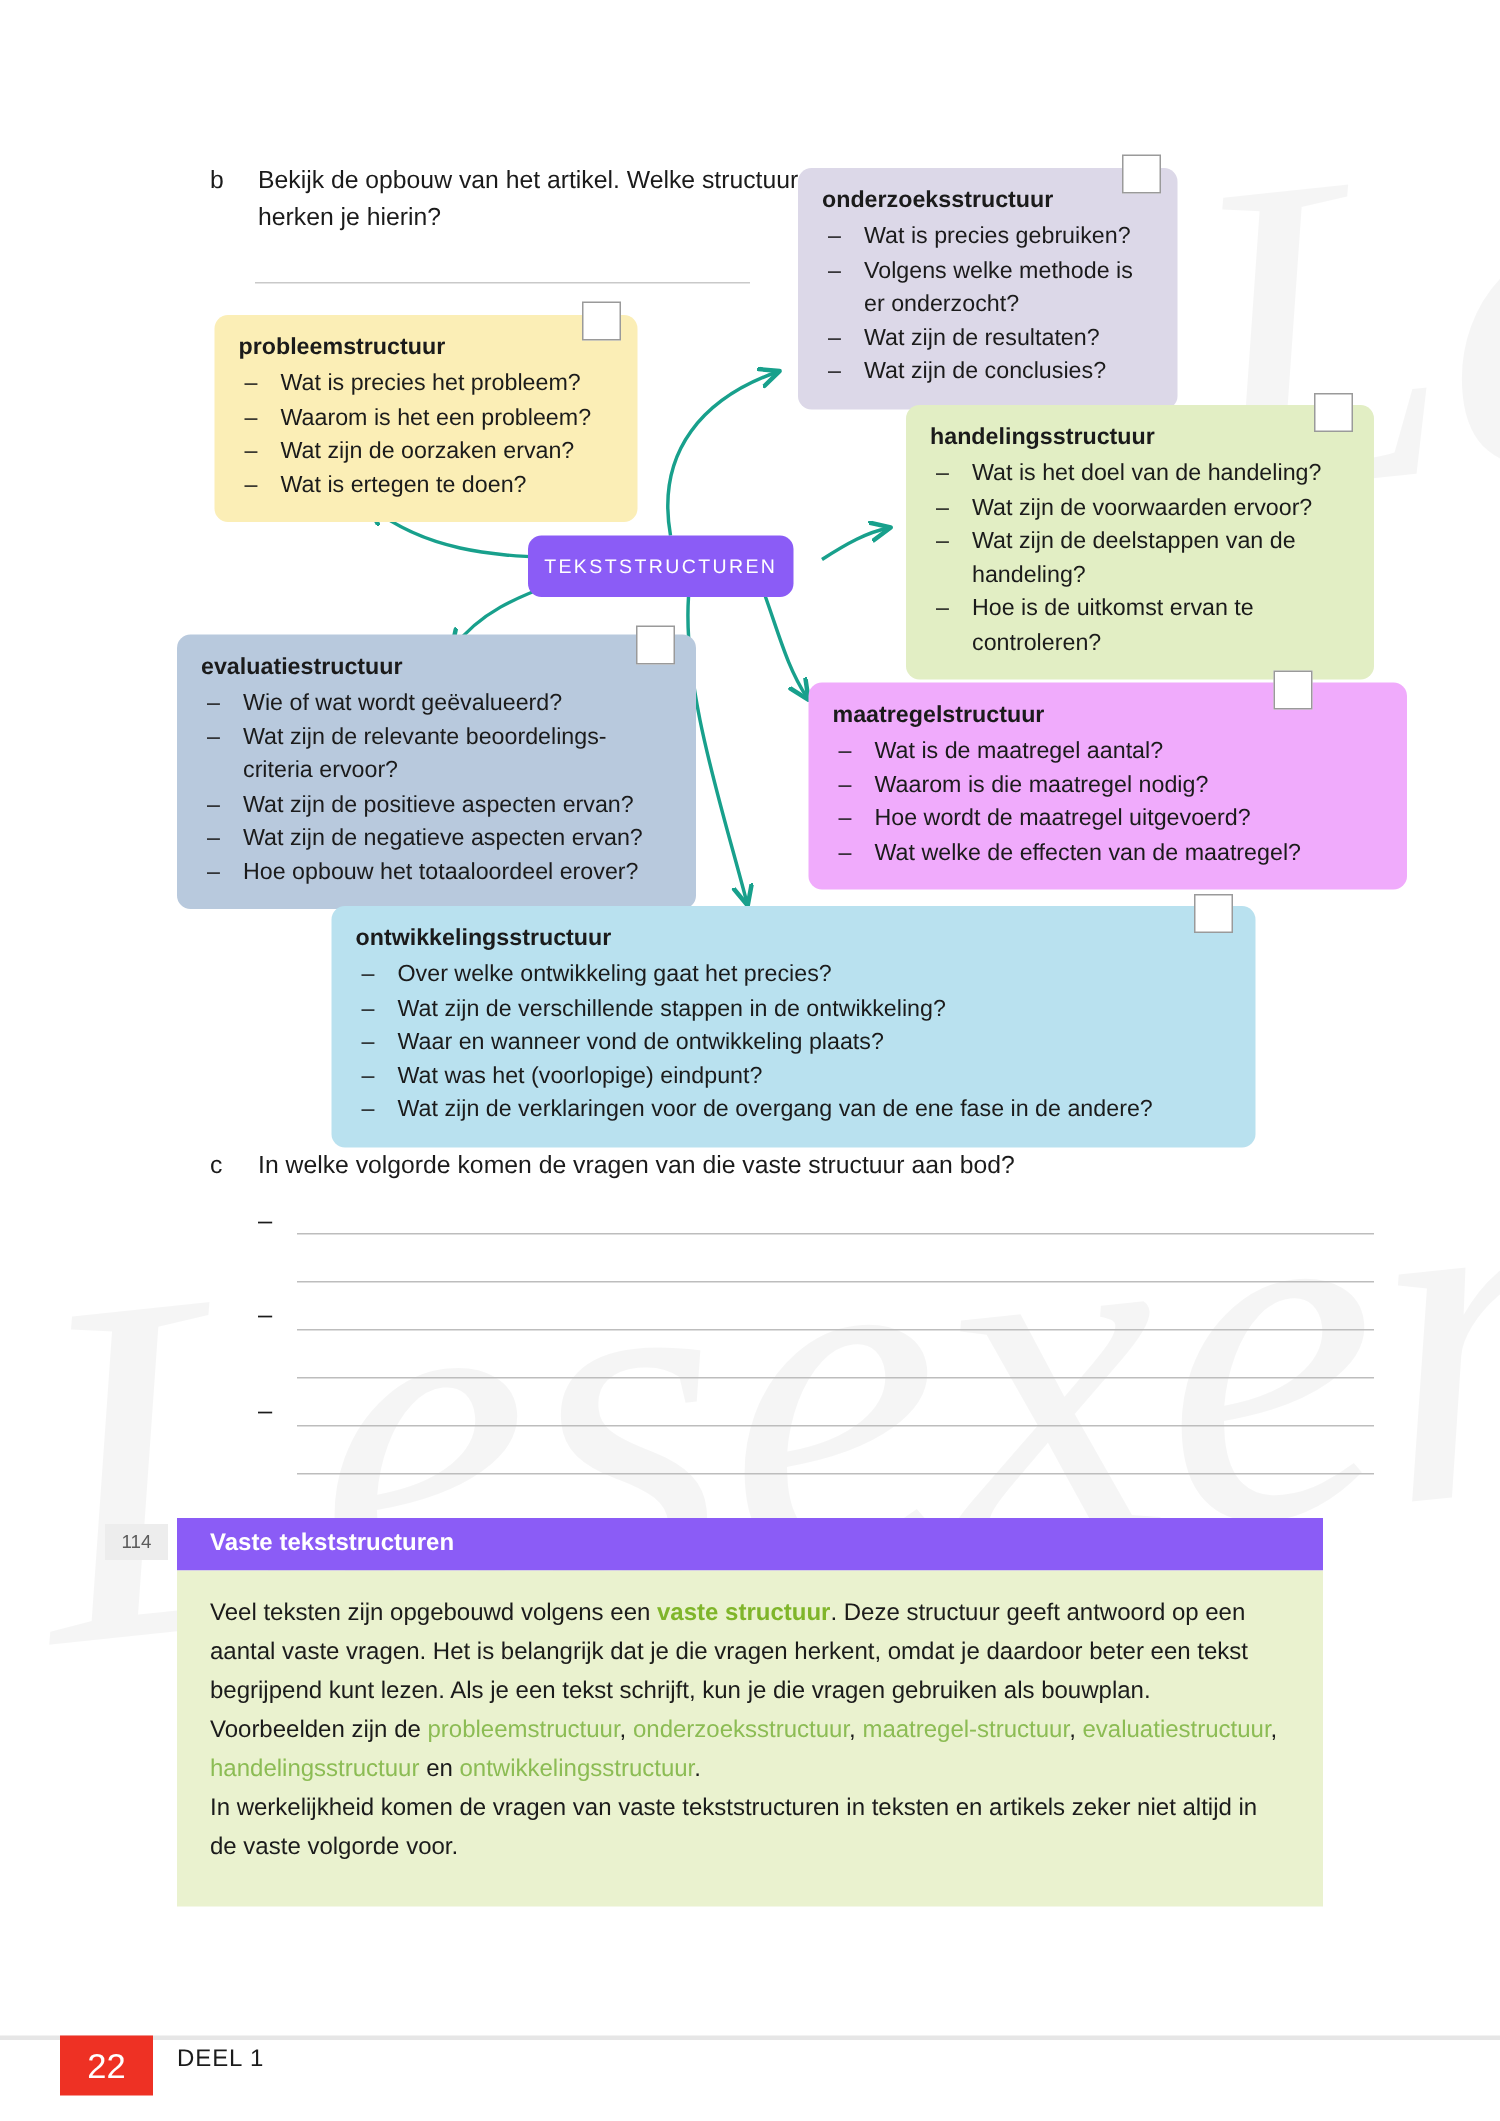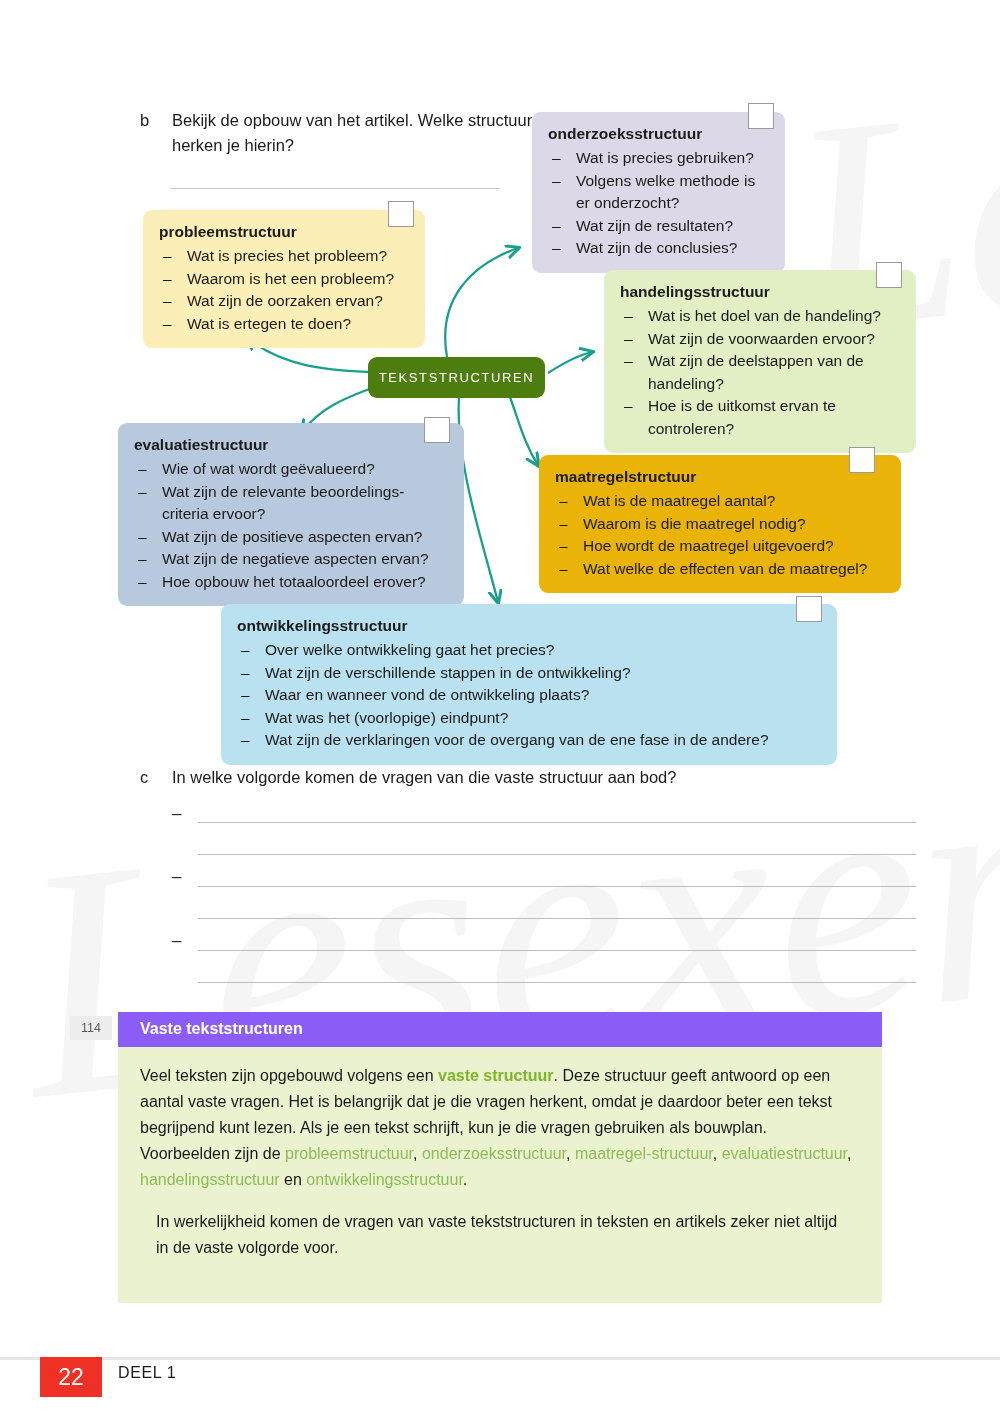--- a/index.html
+++ b/index.html
@@ -292,21 +292,21 @@
       <ul>
         <li>Wie of wat wordt geëvalueerd?</li>
         <li>Wat zijn de relevante beoordelings-criteria ervoor?</li>
         <li>Wat zijn de positieve aspecten ervan?</li>
         <li>Wat zijn de negatieve aspecten ervan?</li>
         <li>Hoe opbouw het totaaloordeel erover?</li>
       </ul>
     </div>
     <div class="checkbox" style="left:424px; top:417px;"></div>
 
-    <div class="node" id="node-maatregelstructuur" style="left: 539px; top: 455px; width: 362px; background: #eab308;">
+    <div class="node" id="node-maatregelstructuur" style="left: 539px; top: 455px; width: 399px; background: #f0abfc;">
       <div class="node-title">maatregelstructuur</div>
       <ul>
         <li>Wat is de maatregel aantal?</li>
         <li>Waarom is die maatregel nodig?</li>
         <li>Hoe wordt de maatregel uitgevoerd?</li>
         <li>Wat welke de effecten van de maatregel?</li>
       </ul>
     </div>
     <div class="checkbox" style="left:849px; top:447px;"></div>
 
@@ -315,21 +315,21 @@
       <ul>
         <li>Over welke ontwikkeling gaat het precies?</li>
         <li>Wat zijn de verschillende stappen in de ontwikkeling?</li>
         <li>Waar en wanneer vond de ontwikkeling plaats?</li>
         <li>Wat was het (voorlopige) eindpunt?</li>
         <li>Wat zijn de verklaringen voor de overgang van de ene fase in de andere?</li>
       </ul>
     </div>
     <div class="checkbox" style="left:796px; top:596px;"></div>
 
-    <div class="center-node" id="center-node" style="left: 368px; top: 357px; width: 177px; height: 41px; background: #4d7c0f;">
+    <div class="center-node" id="center-node" style="left: 352px; top: 357px; width: 177px; height: 41px; background: #8b5cf6;">
       <span>TEKSTSTRUCTUREN</span>
     </div>
 
   </div>
 
   <div class="q-row" id="question-c">
     <div class="q-letter">c</div>
     <div class="q-text">In welke volgorde komen de vragen van die vaste structuur aan bod?</div>
   </div>
 
@@ -342,21 +342,21 @@
   <div class="ans-line" style="left:198px; top:886px; width:718px;"></div>
   <div class="ans-line" style="left:198px; top:918px; width:718px;"></div>
   <div class="ans-line" style="left:198px; top:950px; width:718px;"></div>
   <div class="ans-line" style="left:198px; top:982px; width:718px;"></div>
 
   <div id="info-badge">114</div>
   <div id="info-block">
     <div id="info-header" style="background: #8b5cf6;">Vaste tekststructuren</div>
     <div id="info-body" style="background: rgb(234, 242, 207);">
       <p style="margin:0 0 0 0;"><span>Veel teksten zijn opgebouwd volgens een </span><span class="kw-bold">vaste structuur</span><span>. Deze structuur geeft antwoord op een aantal vaste vragen. Het is belangrijk dat je die vragen herkent, omdat je daardoor beter een tekst begrijpend kunt lezen. Als je een tekst schrijft, kun je die vragen gebruiken als bouwplan. Voorbeelden zijn de </span><span class="kw">probleemstructuur</span><span>, </span><span class="kw">onderzoeksstructuur</span><span>, </span><span class="kw">maatregel-structuur</span><span>, </span><span class="kw">evaluatiestructuur</span><span>, </span><span class="kw">handelingsstructuur</span><span> en </span><span class="kw">ontwikkelingsstructuur</span><span>.</span></p>
-      <p style="margin:16px;">In werkelijkheid komen de vragen van vaste tekststructuren in teksten en artikels zeker niet altijd in de vaste volgorde voor.</p>
+      <p style="margin:0;">In werkelijkheid komen de vragen van vaste tekststructuren in teksten en artikels zeker niet altijd in de vaste volgorde voor.</p>
     </div>
   </div>
 
   <div id="footer-rule"></div>
   <div id="footer-badge">22</div>
   <div id="footer-label">DEEL 1</div>
 
 </div>
 
 </body></html>

